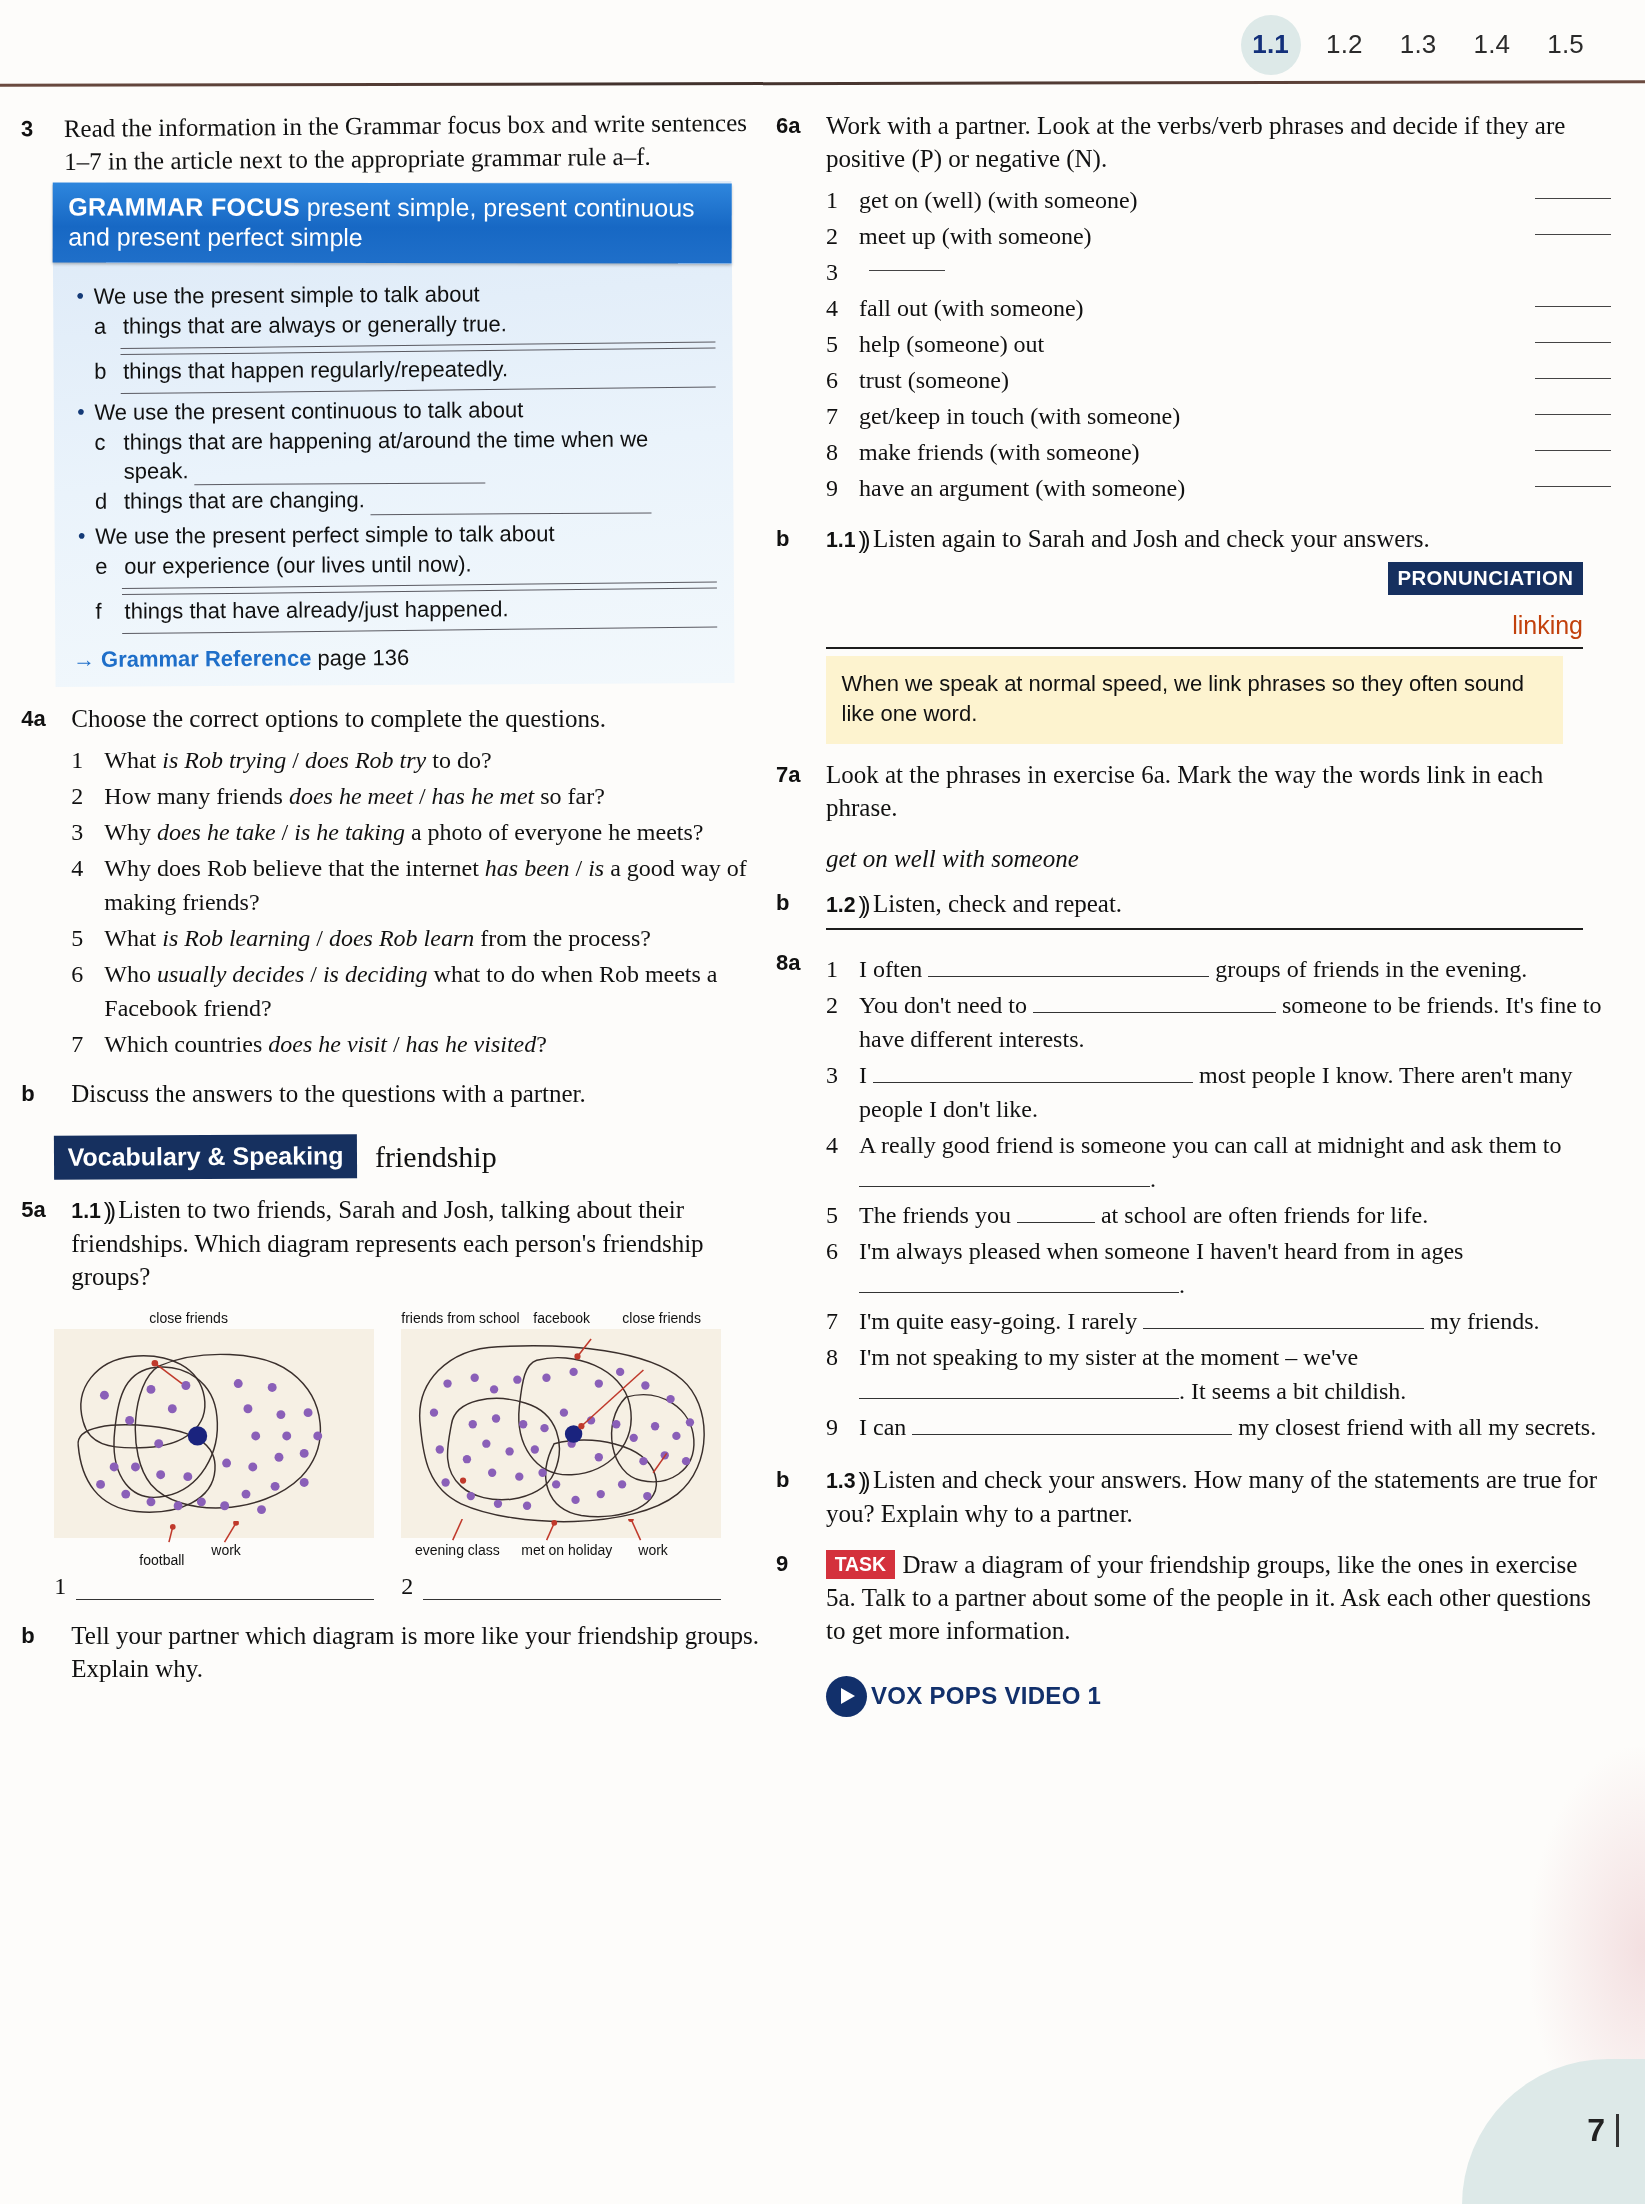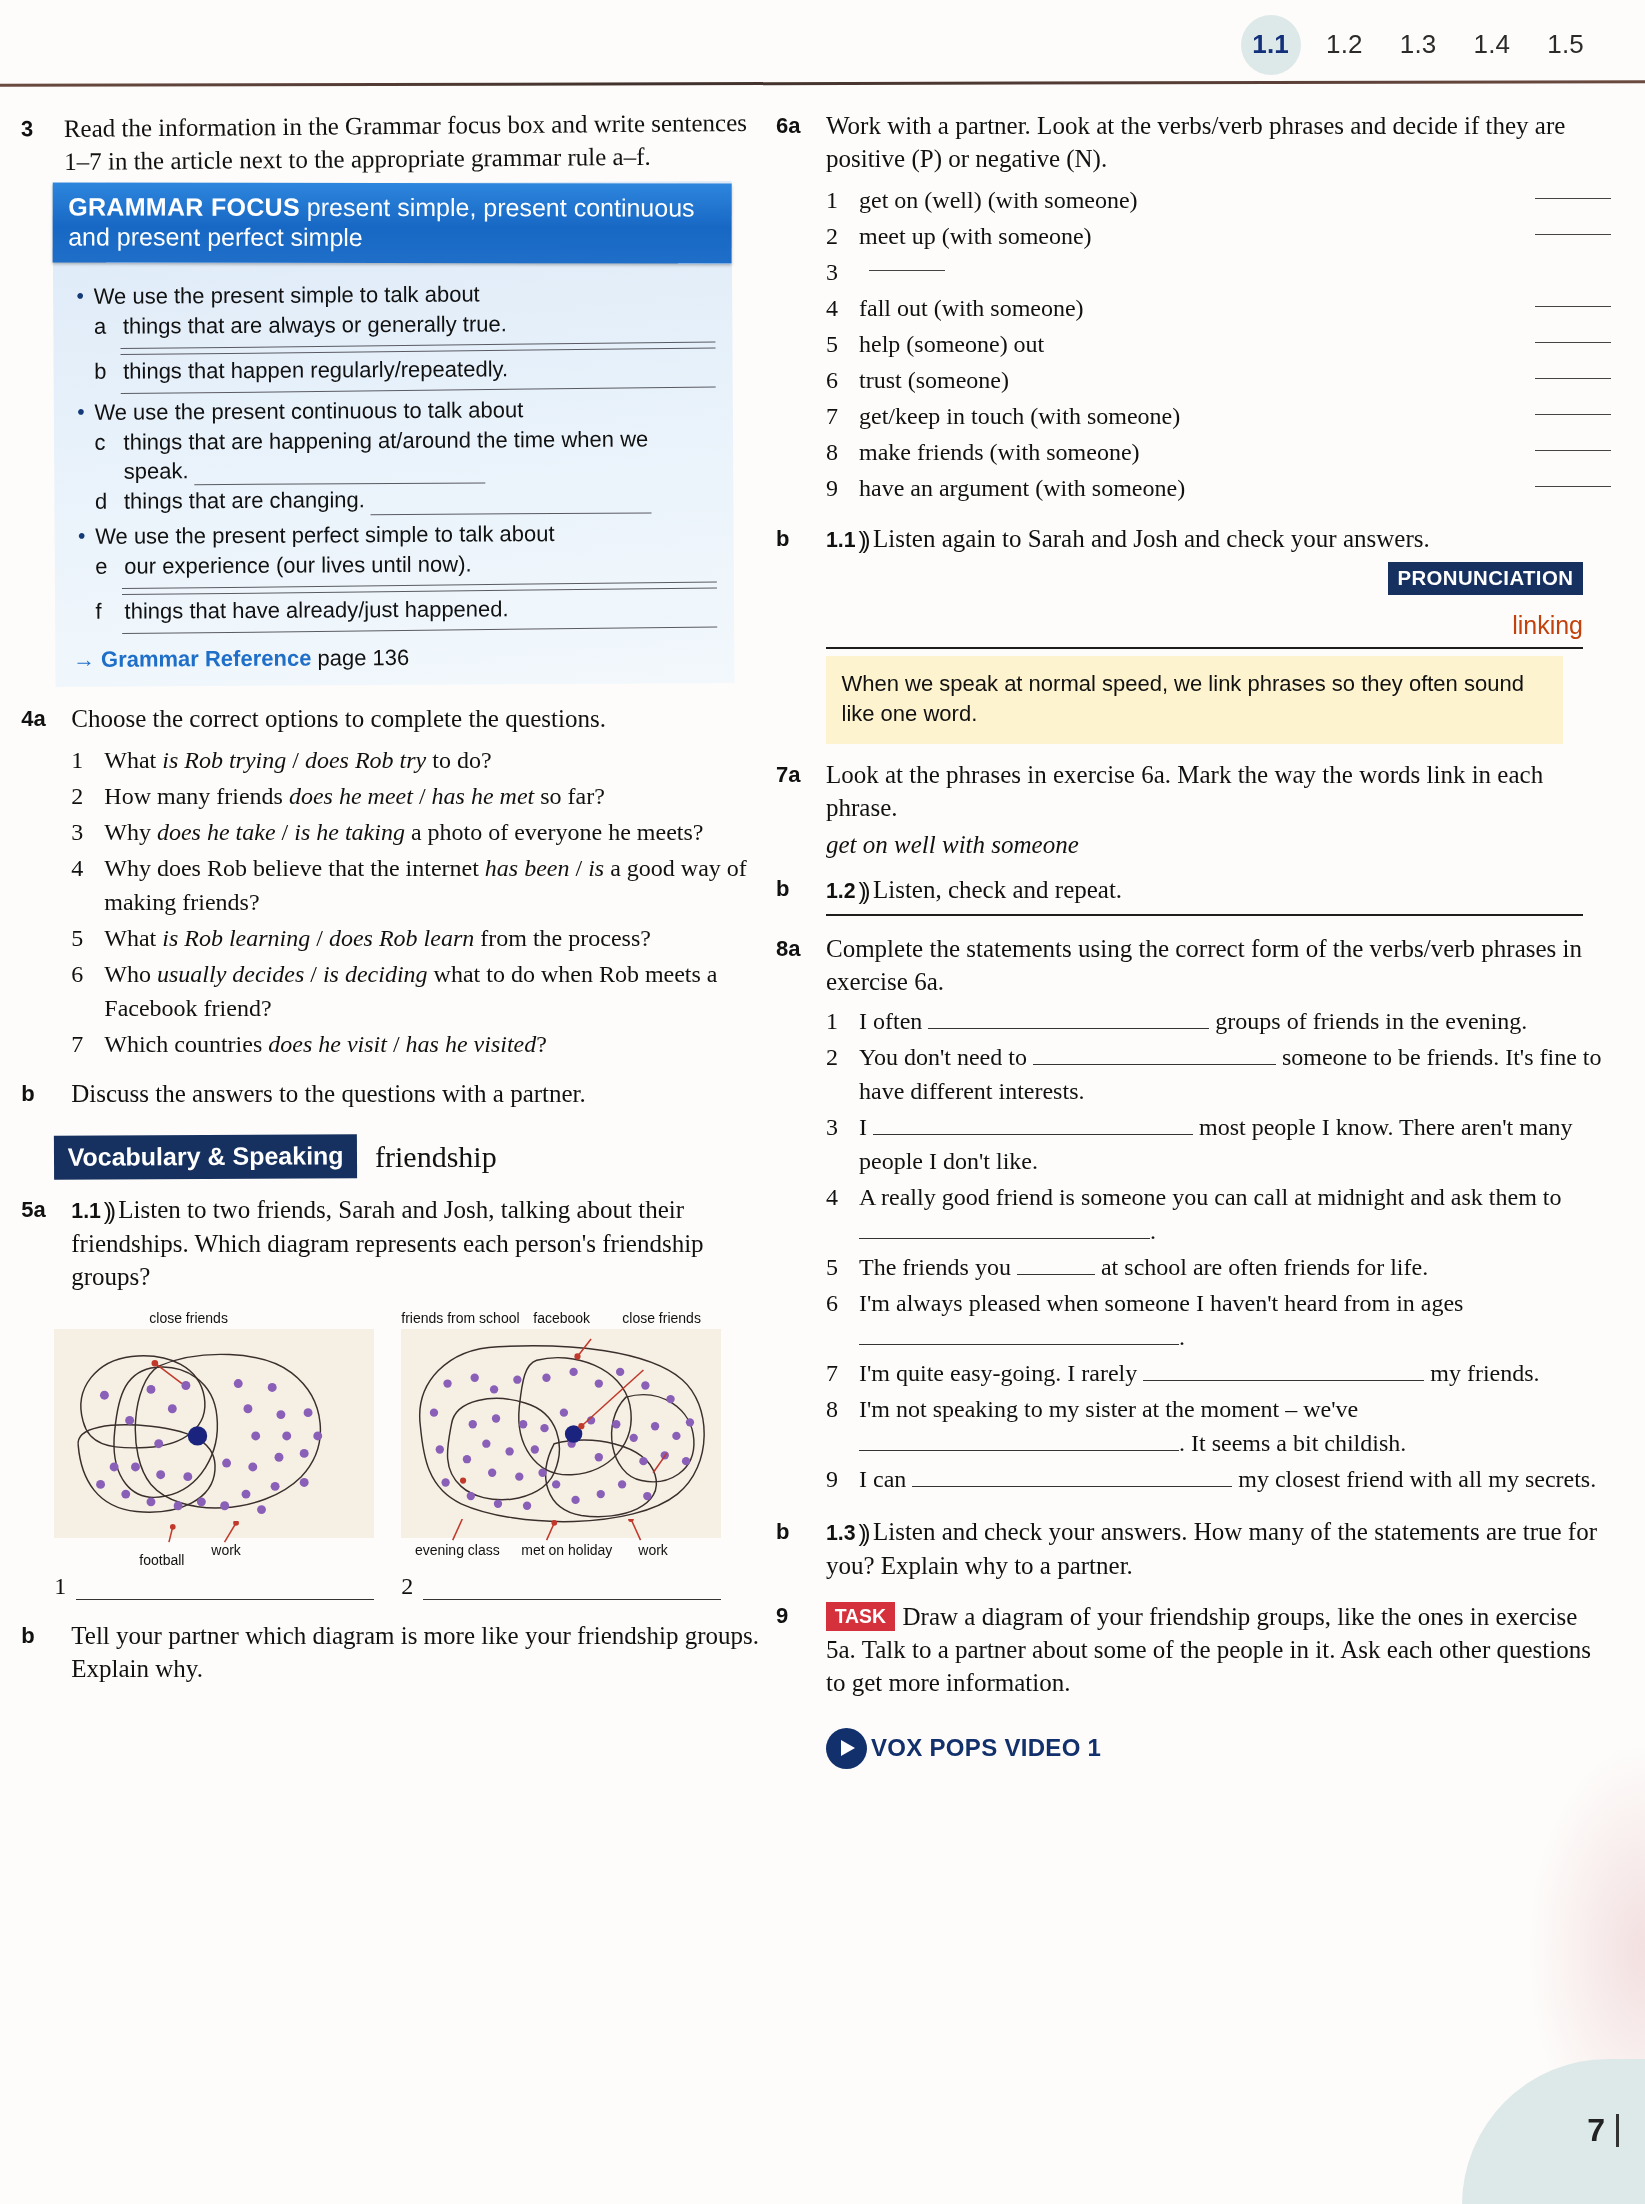--- a/index.html
+++ b/index.html
@@ -611,40 +611,39 @@
       <span class="pron-chip">PRONUNCIATION</span>
       <span class="pron-topic">linking</span>
     </div>
     <div class="pron-body">When we speak at normal speed, we link phrases so they often sound like one word.</div>
   </div>
 
   <div class="ex" style="margin-top:13.6px;">
     <div class="ex-num wide">7a</div>
     <div class="ex-body">
       <div>Look at the phrases in exercise 6a. Mark the way the words link in each phrase.</div>
-      <div class="i-italic" style="margin-top:4px;">get on well with someone</div>
+      <div class="i-italic" style="margin-top:18px;">get on well with someone</div>
     </div>
   </div>
 
   <div class="ex" style="margin-top:11.6px;">
     <div class="ex-num wide">b</div>
     <div class="ex-body">
       <span class="audio">
         <span>1.2</span>
           <span class="waves">))</span>
       </span>
       <span>Listen, check and repeat.</span>
     </div>
   </div>
   <div class="pron-rule" style="margin-left:50px;margin-top:7.8px;"></div>
 
   <div class="ex" style="margin-top:15.5px;">
     <div class="ex-num wide">8a</div>
     <div class="ex-body">
-      <div>Complete the statements using the correct form of the verbs/verb phrases in exercise 6a.</div>
       <ul class="subnums" style="margin-top:5.8px;">
         <li>
             <span class="n">1</span>
             <span class="t"><span>I often</span> <span class="blank" style="width:281px;"></span> <span>groups of friends in the evening.</span></span>
           </li>
         <li>
             <span class="n">2</span>
             <span class="t"><span>You don't need to</span> <span class="blank" style="width:243px;"></span> <span>someone to be friends. It's fine to have different interests.</span></span>
           </li>
         <li>

